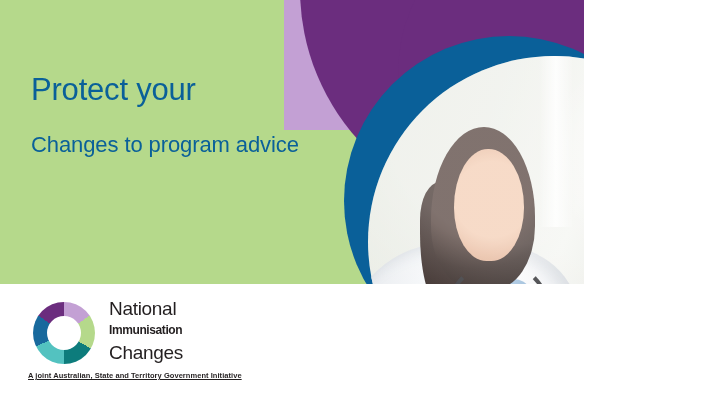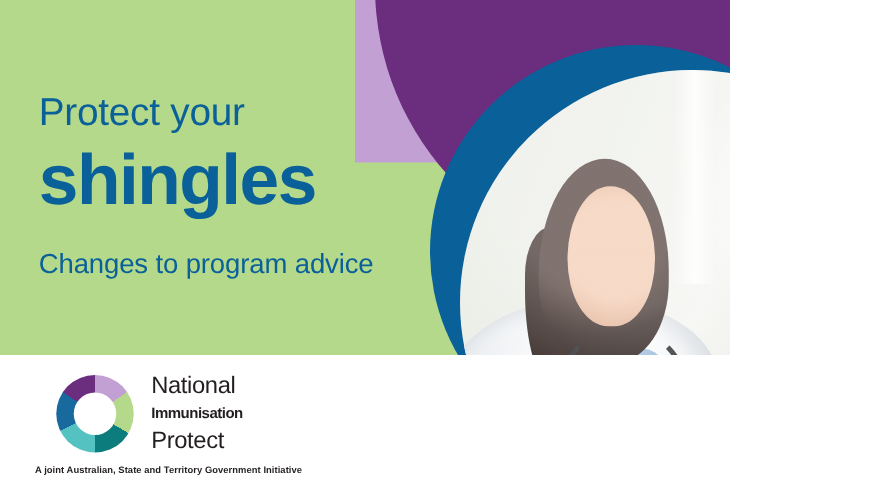--- a/index.html
+++ b/index.html
@@ -243,23 +243,23 @@
     line-height: 30px;
     font-weight: 400;
     margin-top: 20px;
     letter-spacing: -0.1px;
     white-space: nowrap;
   }
 
   
   .logo {
     position: absolute;
-    left: 45px; top: 298px;
+    left: 33px; top: 298px;
     display: flex;
-    align-items: center;
+    align-items: flex-end;
   }
   .logo-ring {
     position: relative;
     width: 62px; height: 62px;
     border-radius: 50%;
     background:
       conic-gradient(
         from -56deg,
         #6b2d7e 0deg 56deg,
         #c3a0d4 56deg 112deg,
@@ -287,20 +287,21 @@
   .logo-t2 { font-size: 12px; line-height: 23px; font-weight: 700; letter-spacing: -0.4px; }
   .logo-t3 { font-size: 19px; line-height: 22px; font-weight: 400; letter-spacing: -0.3px; }
   .logo-tagline {
     position: absolute;
     left: 28px; top: 371px;
     color: #231f20;
     font-size: 7.5px;
     line-height: 10px;
     font-weight: 700;
     letter-spacing: 0.05px;
+    text-decoration: underline;
   }
 </style>
 </head>
 <body>
 
 <div id="banner">
 
   <div class="plate-green"></div>
   <div class="plate-lilac"></div>
 
@@ -331,27 +332,26 @@
   </div>
 
   <div class="circ-teal-dark"></div>
   <div class="circ-turq"></div>
 
   <div class="plate-white-bottom"></div>
   <div class="white-cut"></div>
 
   <div class="headline">
     <div class="hl-line">Protect your</div>
-    <div class="hl-big">shingles</div>
     <div class="hl-sub">Changes to program advice</div>
   </div>
 
   <div class="logo">
     <div class="logo-ring"></div>
     <div class="logo-text">
       <div class="logo-t1">National</div>
       <div class="logo-t2">Immunisation</div>
-      <div class="logo-t3">Protect</div>
+      <div class="logo-t3">Changes</div>
     </div>
   </div>
   <div class="logo-tagline">A joint Australian, State and Territory Government Initiative</div>
 
 </div>
 
 </body></html>

